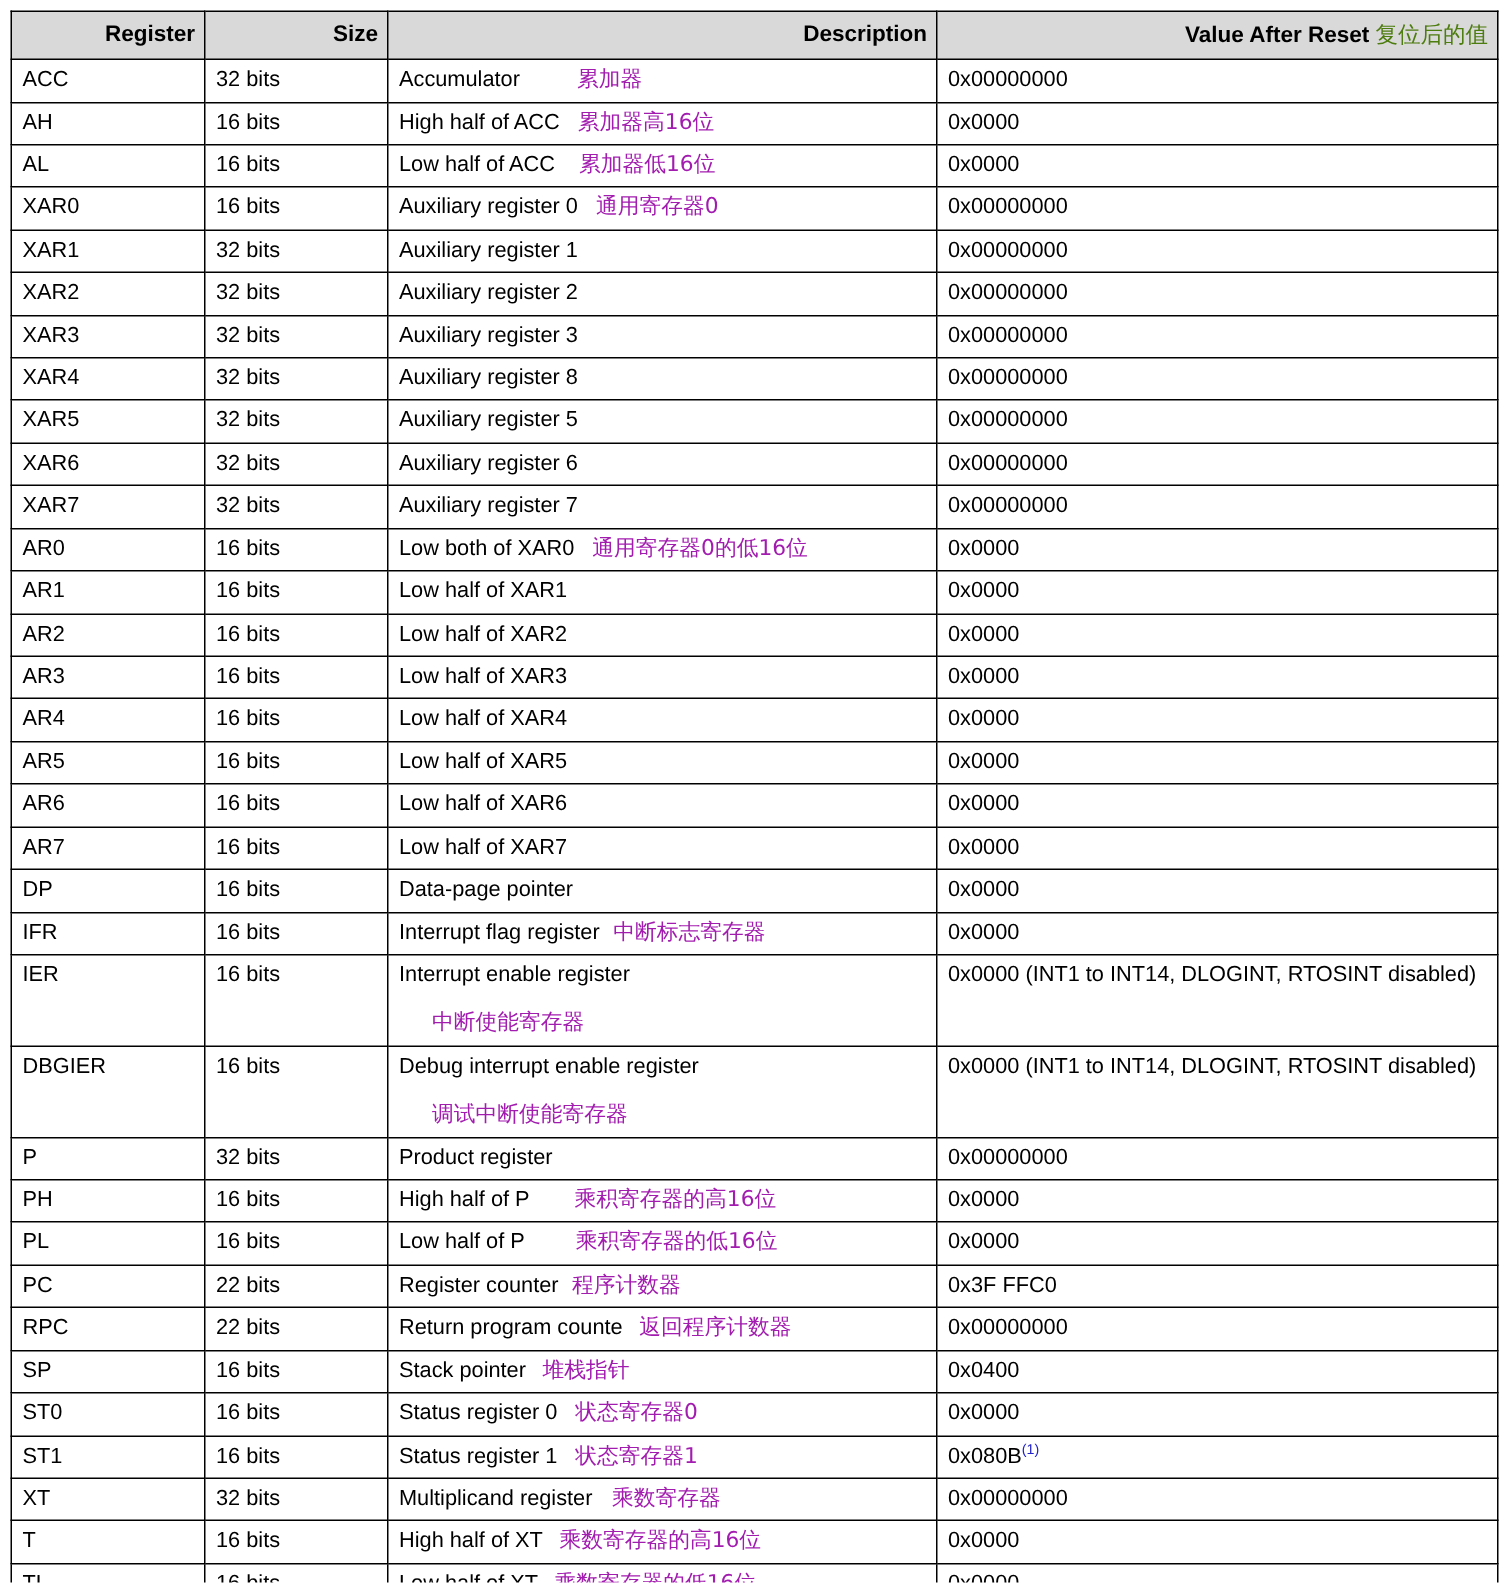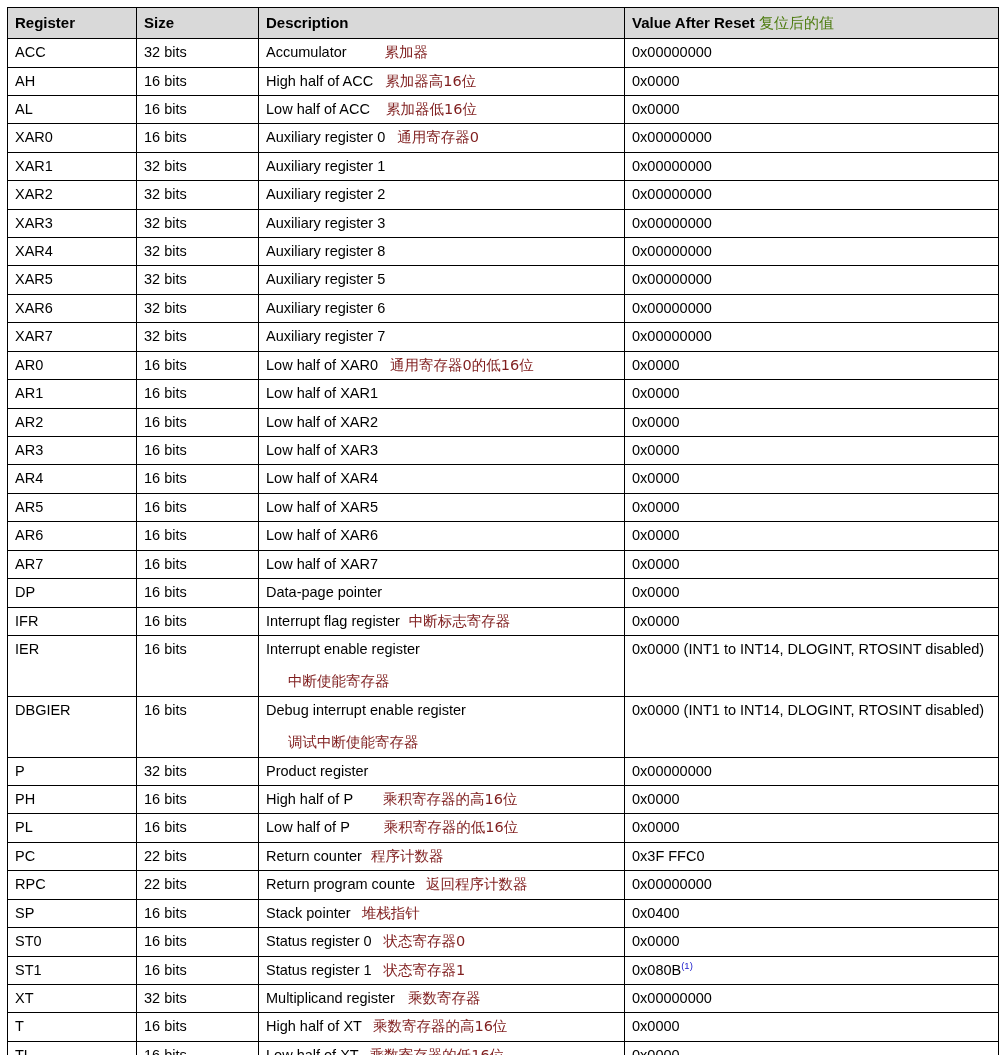--- a/index.html
+++ b/index.html
@@ -41,23 +41,24 @@
     line-height: 1.34;
     text-align: left;
     word-wrap: break-word;
   }
   table.reg-table thead th {
     background: #d9d9d9;
     font-weight: bold;
     font-size: 15px;
     padding-top: 5px;
     padding-bottom: 5px;
+    text-align: right;
   }
   .cn {
-    color: #7f1d1d;
+    color: #a21caf;
     font-family: "DejaVu Sans", sans-serif;
     font-size: 14.5px;
     white-space: nowrap;
   }
   .cn-hdr {
     color: #4d7c0f;
     font-family: "DejaVu Sans", sans-serif;
     font-weight: normal;
     font-size: 15px;
   }
@@ -177,21 +178,21 @@
         </tr>
         <tr>
           <td>XAR7</td>
           <td>32 bits</td>
           <td><span>Auxiliary register 7</span></td>
           <td><span>0x00000000</span></td>
         </tr>
         <tr>
           <td>AR0</td>
           <td>16 bits</td>
-          <td><span>Low half of XAR0</span><span class="cn-gap" style="width: 12px;"></span><span class="cn">通用寄存器0的低16位</span></td>
+          <td><span>Low both of XAR0</span><span class="cn-gap" style="width: 12px;"></span><span class="cn">通用寄存器0的低16位</span></td>
           <td><span>0x0000</span></td>
         </tr>
         <tr>
           <td>AR1</td>
           <td>16 bits</td>
           <td><span>Low half of XAR1</span></td>
           <td><span>0x0000</span></td>
         </tr>
         <tr>
           <td>AR2</td>
@@ -267,21 +268,21 @@
         </tr>
         <tr>
           <td>PL</td>
           <td>16 bits</td>
           <td><span>Low half of P</span><span class="cn-gap" style="width: 34px;"></span><span class="cn">乘积寄存器的低16位</span></td>
           <td><span>0x0000</span></td>
         </tr>
         <tr>
           <td>PC</td>
           <td>22 bits</td>
-          <td><span>Return counter</span><span class="cn-gap" style="width: 9px;"></span><span class="cn">程序计数器</span></td>
+          <td><span>Register counter</span><span class="cn-gap" style="width: 9px;"></span><span class="cn">程序计数器</span></td>
           <td><span>0x3F FFC0</span></td>
         </tr>
         <tr>
           <td>RPC</td>
           <td>22 bits</td>
           <td><span>Return program counte</span><span class="cn-gap" style="width: 11px;"></span><span class="cn">返回程序计数器</span></td>
           <td><span>0x00000000</span></td>
         </tr>
         <tr>
           <td>SP</td>

